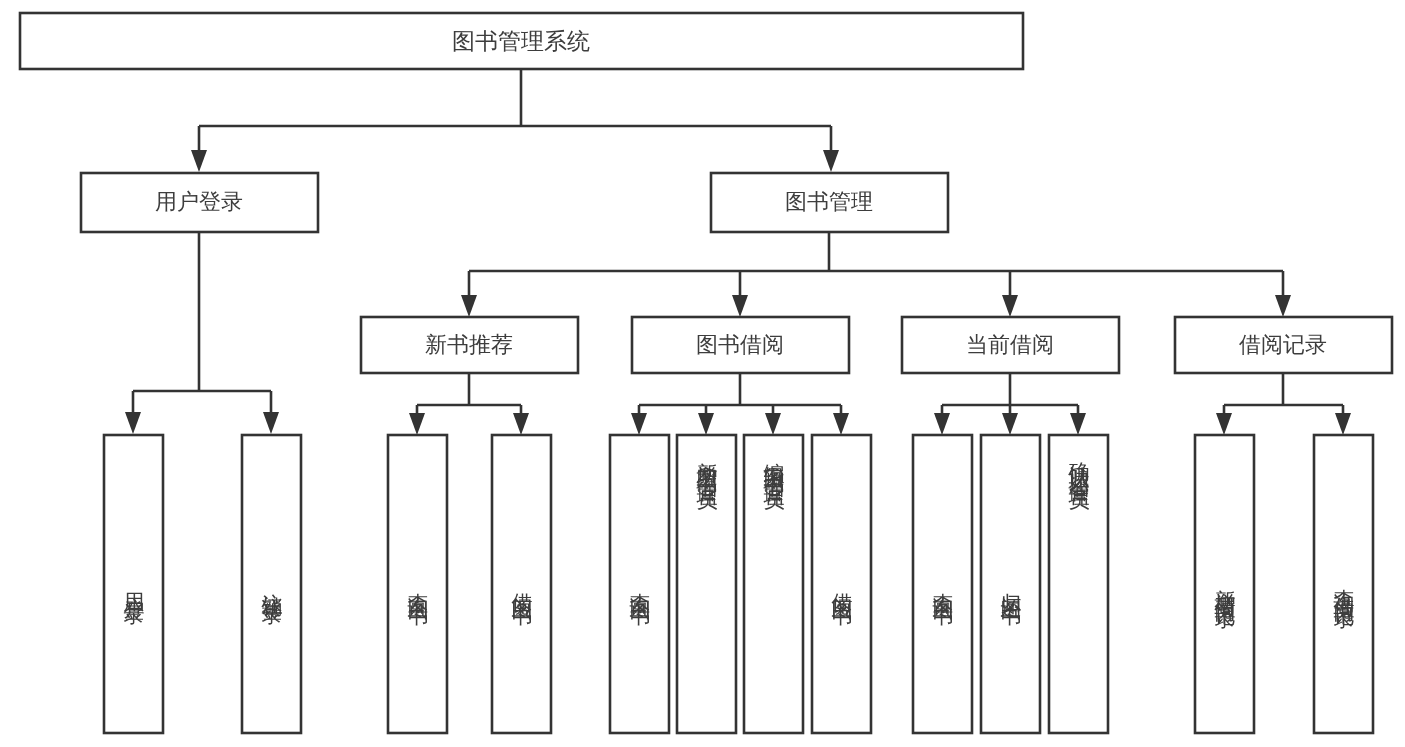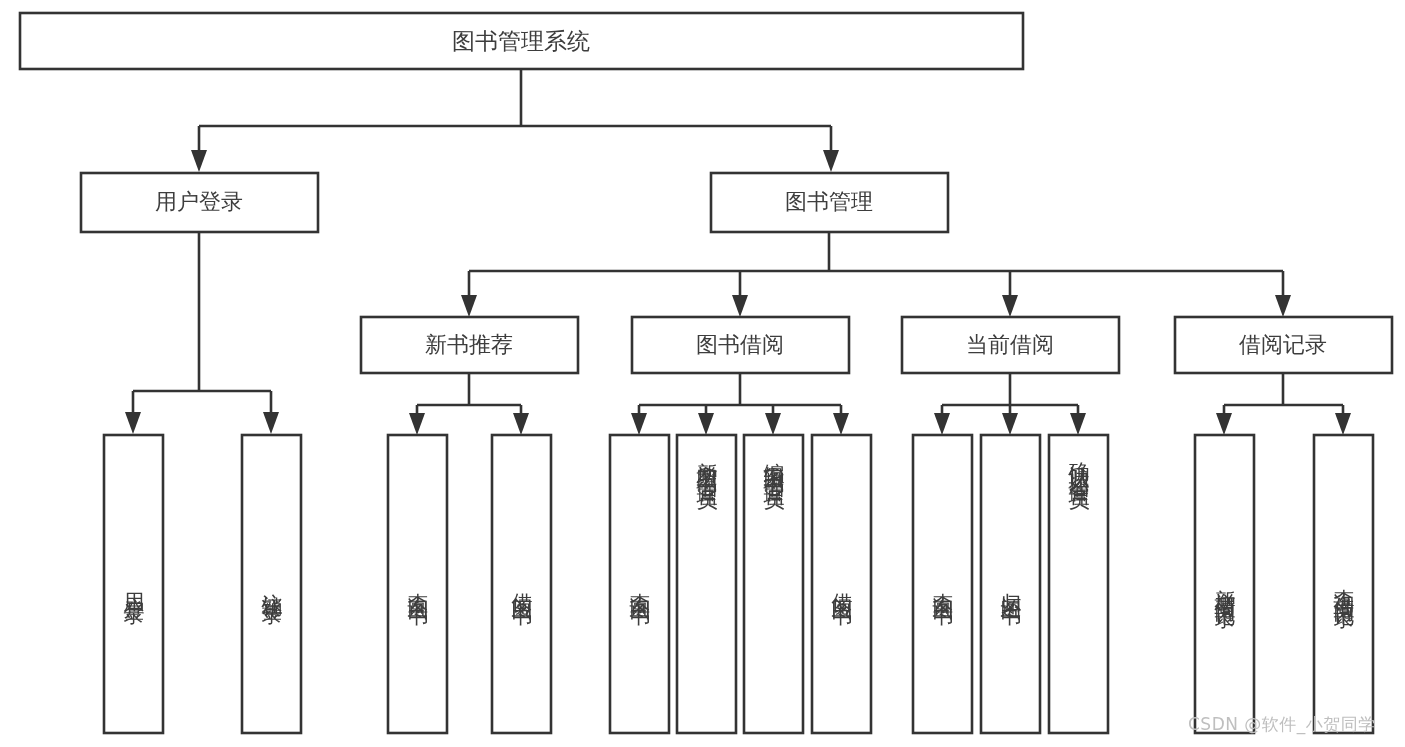--- a/index.html
+++ b/index.html
@@ -245,15 +245,14 @@
     <span style="writing-mode:vertical-rl; text-orientation:upright; letter-spacing:4px;">确认归还（管理员）</span>
   </div>
 
   <div class="leaf-label" style="left:1195px; top:435px; width:59px; height:298px; display:flex; align-items:center; justify-content:center;">
     <span style="writing-mode:vertical-rl; text-orientation:upright; letter-spacing:4px;">新增借阅记录</span>
   </div>
   <div class="leaf-label" style="left:1314px; top:435px; width:59px; height:298px; display:flex; align-items:center; justify-content:center;">
     <span style="writing-mode:vertical-rl; text-orientation:upright; letter-spacing:4px;">查询借阅记录</span>
   </div>
 
-  <div class="watermark">CSDN @软件_小贺同学</div>
 
 </div>
 
 </body></html>

